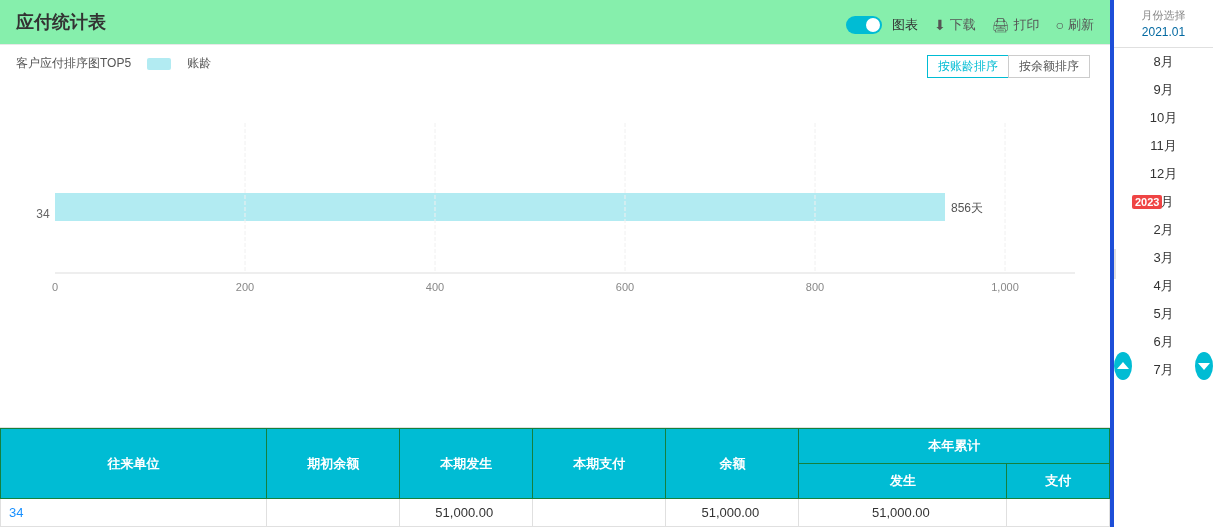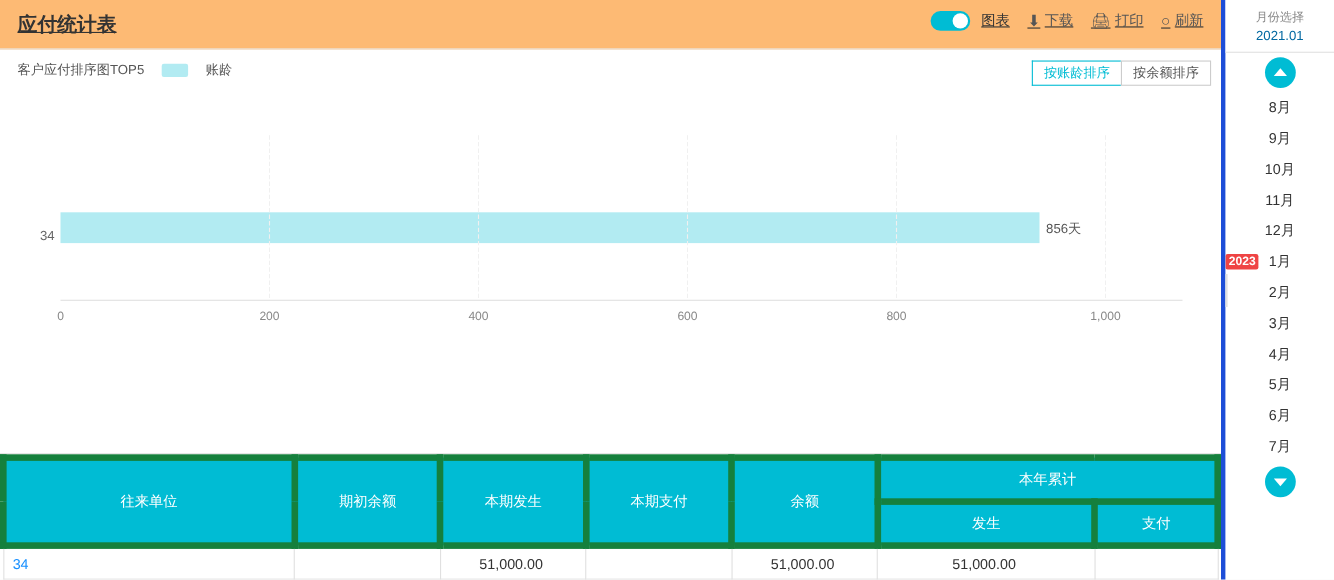--- a/index.html
+++ b/index.html
@@ -1,56 +1,56 @@
 <!DOCTYPE html>
 <html><head>
   <meta charset="utf-8">
   <style>
     * { margin: 0; padding: 0; box-sizing: border-box; }
     body { font-family: 'Microsoft YaHei', Arial, sans-serif; font-size: 13px; background: #f5f5f5; color: #333; width: 1213px; height: 527px; overflow: hidden; display: flex; }
 
     .main-content { flex: 1; display: flex; flex-direction: column; background: #fff; }
 
     
-    .header { display: flex; align-items: flex-start; padding: 10px 16px; border-bottom: 1px solid #e8e8e8; background: #fdba74; text-decoration: underline; }
+    .header { display: flex; align-items: flex-end; padding: 10px 16px; border-bottom: 1px solid #e8e8e8; background: #86efac; }
     .header-title { font-size: 18px; font-weight: bold; color: #333; flex: 1; }
     .header-actions { display: flex; align-items: center; gap: 16px; }
     .toggle-wrap { display: flex; align-items: center; gap: 10px; }
     .toggle { width: 36px; height: 18px; background: #00bcd4; border-radius: 9px; position: relative; cursor: pointer; }
     .toggle::after { content: ''; position: absolute; width: 14px; height: 14px; background: #fff; border-radius: 50%; top: 2px; right: 2px; }
     .action-btn { display: flex; align-items: center; gap: 4px; color: #555; cursor: pointer; font-size: 13px; }
 
     
     .chart-area { padding: 10px 16px; flex: 1; position: relative; }
     .chart-legend { display: flex; align-items: center; gap: 16px; margin-bottom: 21px; font-size: 12px; color: #555; }
     .legend-box { width: 24px; height: 12px; background: #b2ebf2; border-radius: 2px; }
 
     
-    .sort-buttons { position: absolute; top: 10px; right: 9px; display: flex; gap: 0; }
+    .sort-buttons { position: absolute; top: 10px; right: 20px; display: flex; gap: 0; }
     .sort-btn { padding: 2px 10px; font-size: 12px; border: 1px solid #ccc; background: #fff; cursor: pointer; color: #555; }
     .sort-btn:first-child { border-right: none; }
     .sort-btn.active { color: #00bcd4; border-color: #00bcd4; }
 
     
     .chart-container { width: 100%; height: 250px; position: relative; }
 
     
     .table-wrap { border-top: 1px solid #e0e0e0; }
     .data-table { width: 100%; border-collapse: collapse; }
-    .data-table th { background: #00bcd4; color: #fff; text-align: center; padding: 8px 4px; font-weight: normal; font-size: 13px; border: 6px solid #15803d; }
+    .data-table th { background: #00bcd4; color: #fff; text-align: center; padding: 8px 4px; font-weight: bold; font-size: 13px; border: 1px solid #15803d; }
     .data-table td { text-align: center; padding: 6px 4px; font-size: 13px; border: 1px solid #e0e0e0; background: #fff; }
     .data-table td.link { color: #1890ff; cursor: pointer; text-align: left; padding-left: 8px; }
     .data-table td.num { padding-right: 8px; color: #333; }
 
     
     .sidebar { width: 103px; background: #fff; border-left: 4px solid #1d4ed8; display: flex; flex-direction: column; align-items: center; padding: 0; overflow: hidden; position: relative; }
     .sidebar-header { width: 100%; background: #fff; text-align: center; padding: 8px 4px 4px; font-size: 12px; color: #555; border-bottom: 1px solid #e0e0e0; }
     .sidebar-year-label { font-size: 11px; color: #888; }
     .sidebar-date { font-size: 12px; color: #0369a1; padding: 2px 0 4px; }
-    .sidebar-nav { width: 100%; display: flex; flex-direction: column; align-items: flex-start; }
+    .sidebar-nav { width: 100%; display: flex; align-items: flex-end; }
     .sidebar-arrow { width: 28px; height: 28px; border-radius: 50%; background: #00bcd4; display: flex; align-items: center; justify-content: center; cursor: pointer; margin: 4px auto; }
     .sidebar-arrow svg { width: 14px; height: 14px; fill: #fff; }
     .month-list { width: 100%; display: flex; flex-direction: column; }
     .month-item { text-align: center; padding: 5px 0; font-size: 13px; color: #333; cursor: pointer; position: relative; }
     .year-badge { position: absolute; left: 0; top: 50%; transform: translateY(-50%); background: #ef4444; color: #fff; font-size: 11px; padding: 1px 3px; border-radius: 2px; font-weight: bold; }
 
     
     .sidebar-collapse { position: absolute; left: -12px; top: 50%; transform: translateY(-50%); width: 14px; height: 30px; background: #e0e0e0; border-radius: 3px 0 0 3px; display: flex; align-items: center; justify-content: center; cursor: pointer; }
     .sidebar-collapse::after { content: '›'; font-size: 14px; color: #888; }
 

